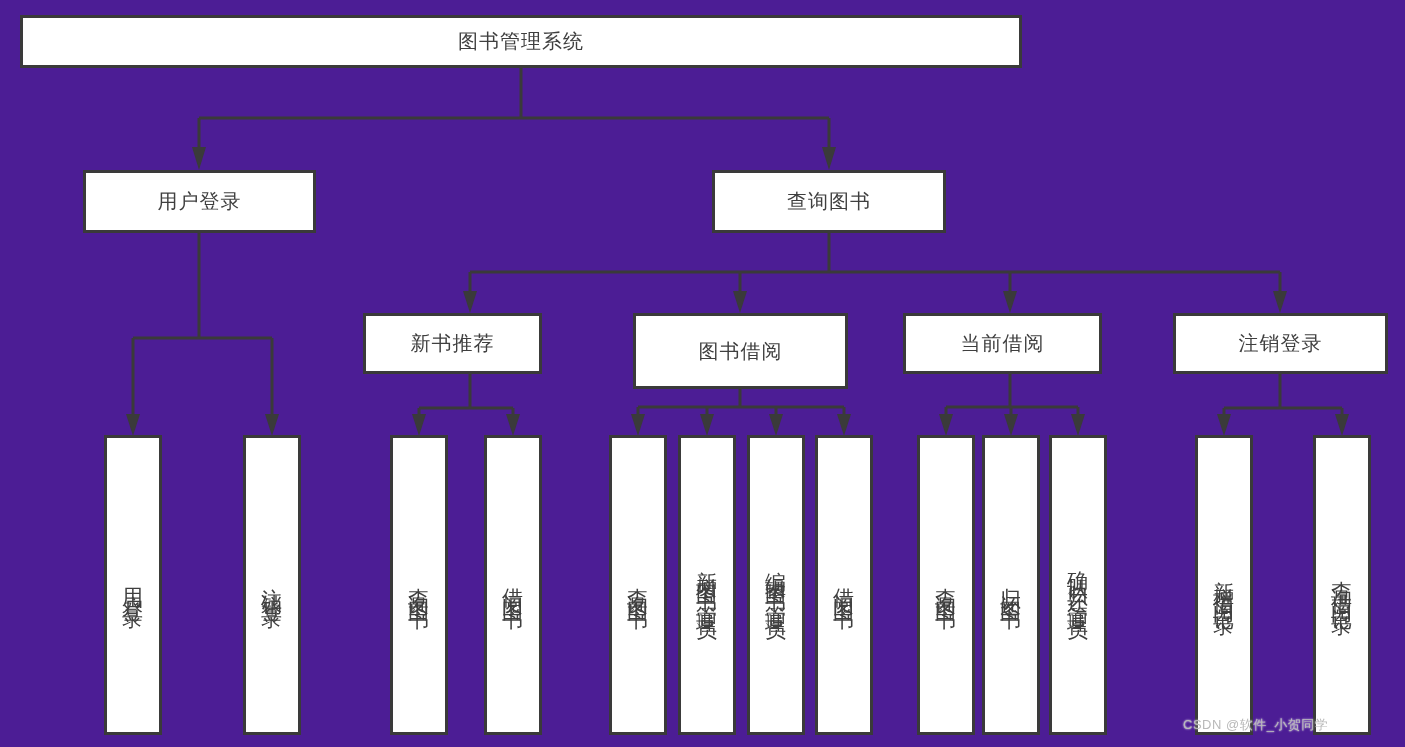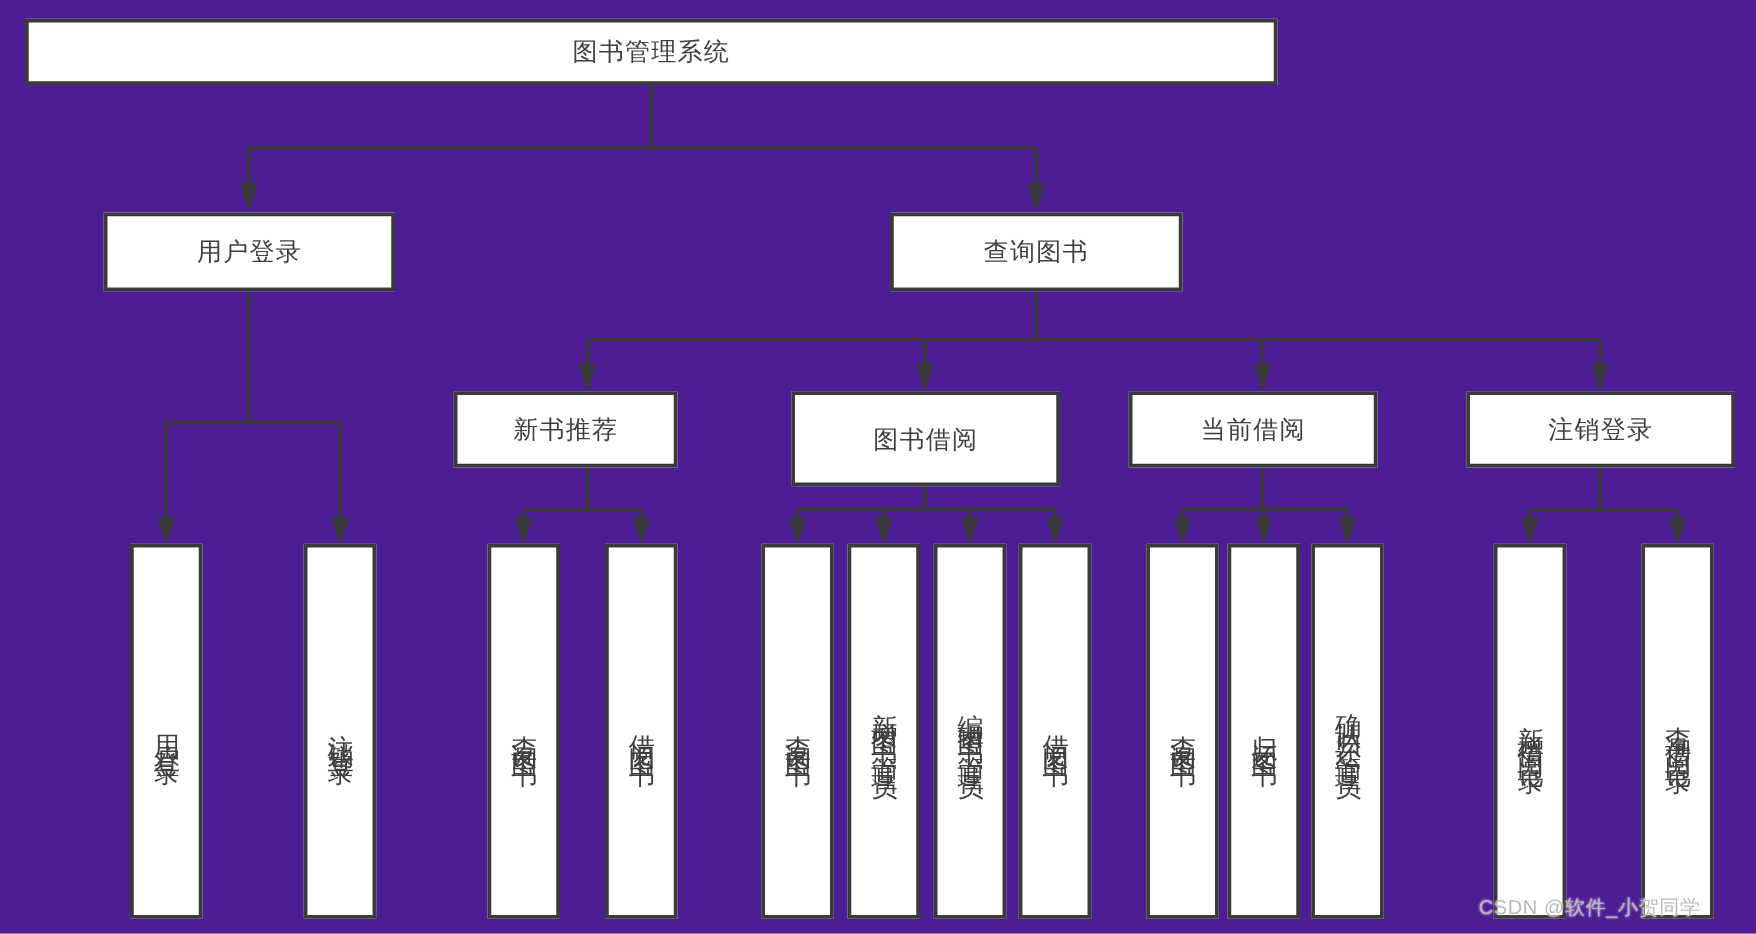--- a/index.html
+++ b/index.html
@@ -16,21 +16,21 @@
     border:3px solid var(--line,#3a3a3a);
     display:flex; align-items:center; justify-content:center;
     color:var(--text,#3f3f3f);
   }
   .h-node { font-size:20px; letter-spacing:1px; white-space:nowrap; }
   .v-node {
     writing-mode:vertical-rl; text-orientation:mixed;
     font-size:21px; letter-spacing:7px; line-height:1;
   }
   .watermark {
-    position:absolute; left:1183px; top:716px; font-size:16px;
+    position:absolute; left:1183px; top:716px; font-size:13px;
     color:var(--wm,#b9b9b9); white-space:nowrap; letter-spacing:0.5px;
     text-shadow:0 0 2px #ffffff;
   }
 </style>
 </head>
 <body>
 
 <div class="canvas">
 
   <svg class="connectors" width="1405" height="747" viewBox="0 0 1405 747" aria-hidden="true">

